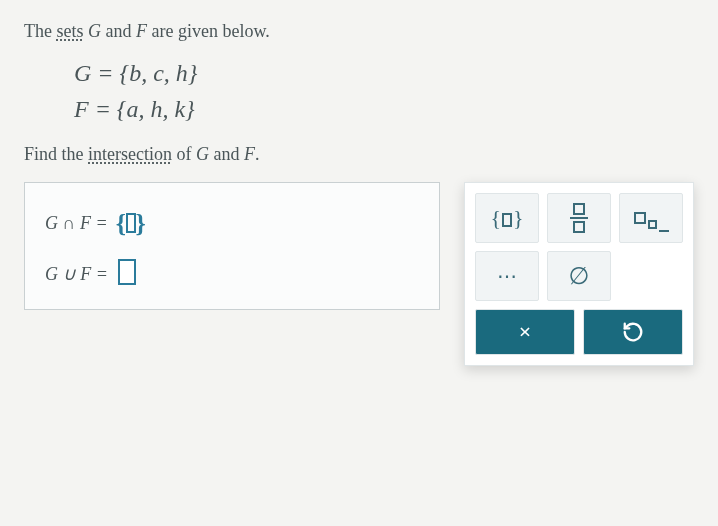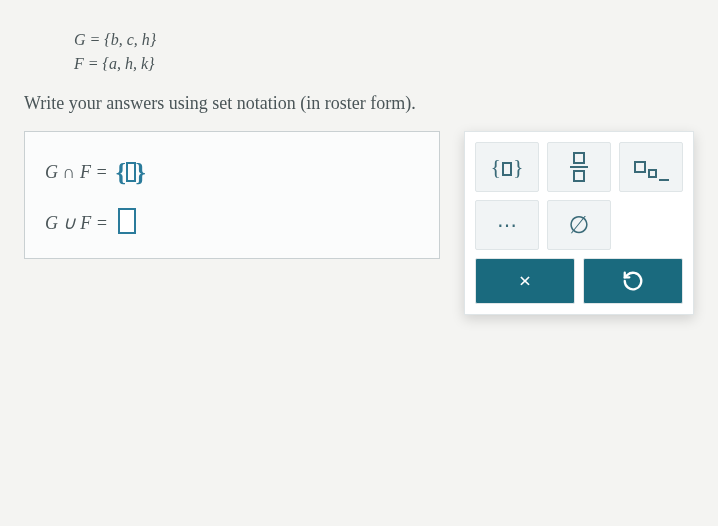--- a/index.html
+++ b/index.html
@@ -9,21 +9,21 @@
     font-family: Georgia, 'Times New Roman', serif;
     background: #f4f4f2;
     color: #4a5558;
     width: 718px;
     height: 526px;
     overflow: hidden;
   }
   .problem { font-size: 18px; line-height: 1.5; }
   .underlined { text-decoration: underline dotted; text-underline-offset: 3px; }
   .mathvar { font-style: italic; font-family: 'Times New Roman', serif; }
-  .sets-given { margin: 10px 0 14px 50px; font-size: 16px; line-height: 1.5; }
+  .sets-given { margin: 10px 0 14px 50px; font-size: 24px; line-height: 1.5; }
   .answer-row { display: flex; align-items: flex-start; gap: 24px; margin-top: 14px; }
   .answer-box {
     border: 1px solid #c9d0d2;
     background: #fbfcfc;
     padding: 18px 20px;
     width: 470px;
   }
   .ans-line { display: flex; align-items: center; gap: 10px; margin: 8px 0 22px; font-size: 18px; }
   .ans-line:last-child { margin-bottom: 6px; align-items: flex-end; }
   .setop { font-family: 'Times New Roman', serif; font-style: italic; }
@@ -80,29 +80,34 @@
   .frac-icon .bar { width: 18px; height: 2px; background: #3a6a78; }
   .sub-icon { display: flex; align-items: flex-end; gap: 2px; }
   .sub-icon .sq { width: 12px; height: 12px; border: 2px solid #3a6a78; }
   .sub-icon .sq.sm { width: 9px; height: 9px; margin-bottom: -5px; }
   .sub-icon .ln { width: 10px; height: 2px; background: #3a6a78; margin-bottom: -8px; }
 </style>
 </head>
 <body>
 
 <div class="problem">
+  <div>
+    <span>The </span><span class="underlined">sets</span><span> </span><span class="mathvar">G</span><span> and </span><span class="mathvar">F</span><span> are given below.</span>
+  </div>
 
   <div class="sets-given">
     <div class="mathvar">G = {b, c, h}</div>
     <div class="mathvar">F = {a, h, k}</div>
   </div>
 
+  <div>
+    <span>Find the </span><span class="underlined">intersection</span><span> of </span><span class="mathvar">G</span><span> and </span><span class="mathvar">F</span><span>.</span>
+  </div>
 
 
-  <div>Write your answers using set notation (in roster form).</div>
 </div>
 
 <div class="answer-row">
   <div class="answer-box">
     <div class="ans-line">
       <span class="setop">G ∩ F =</span>
       <span class="input-slot braces">
           <span class="inner"></span>
         </span>
     </div>

